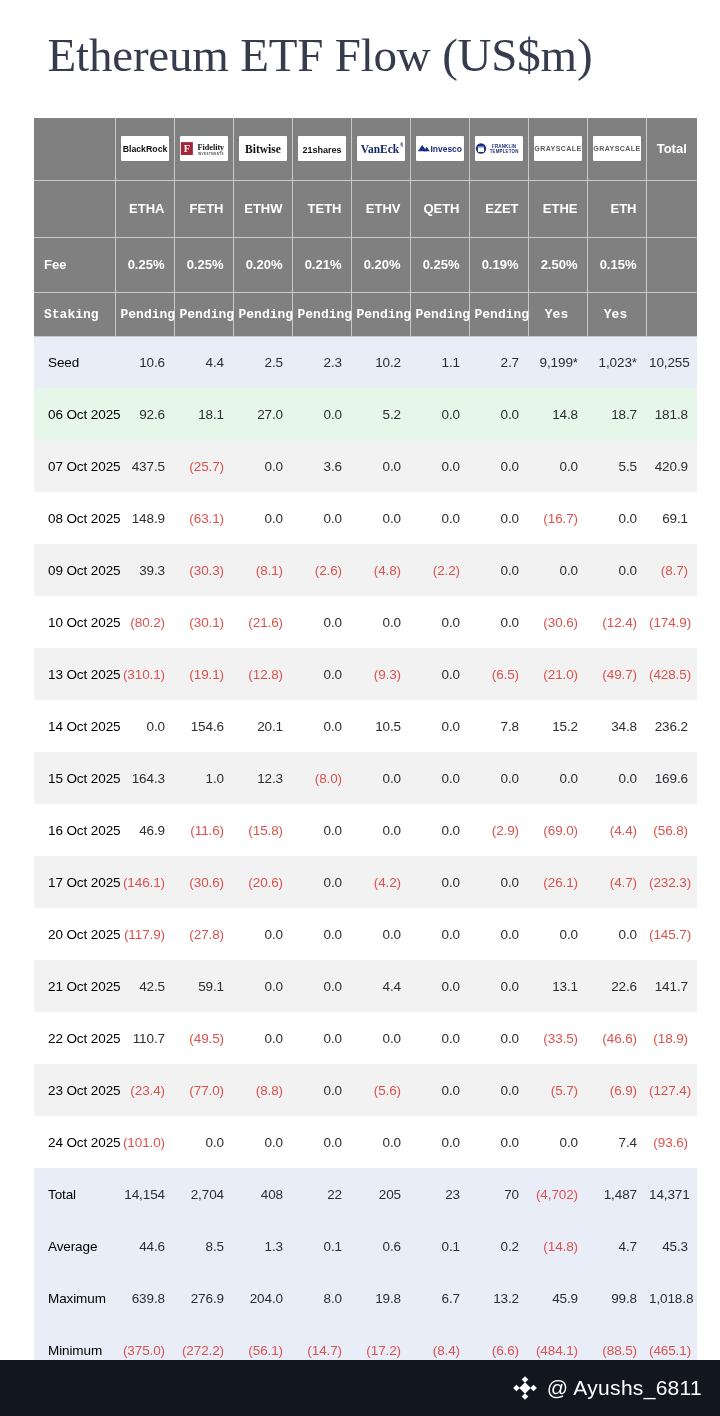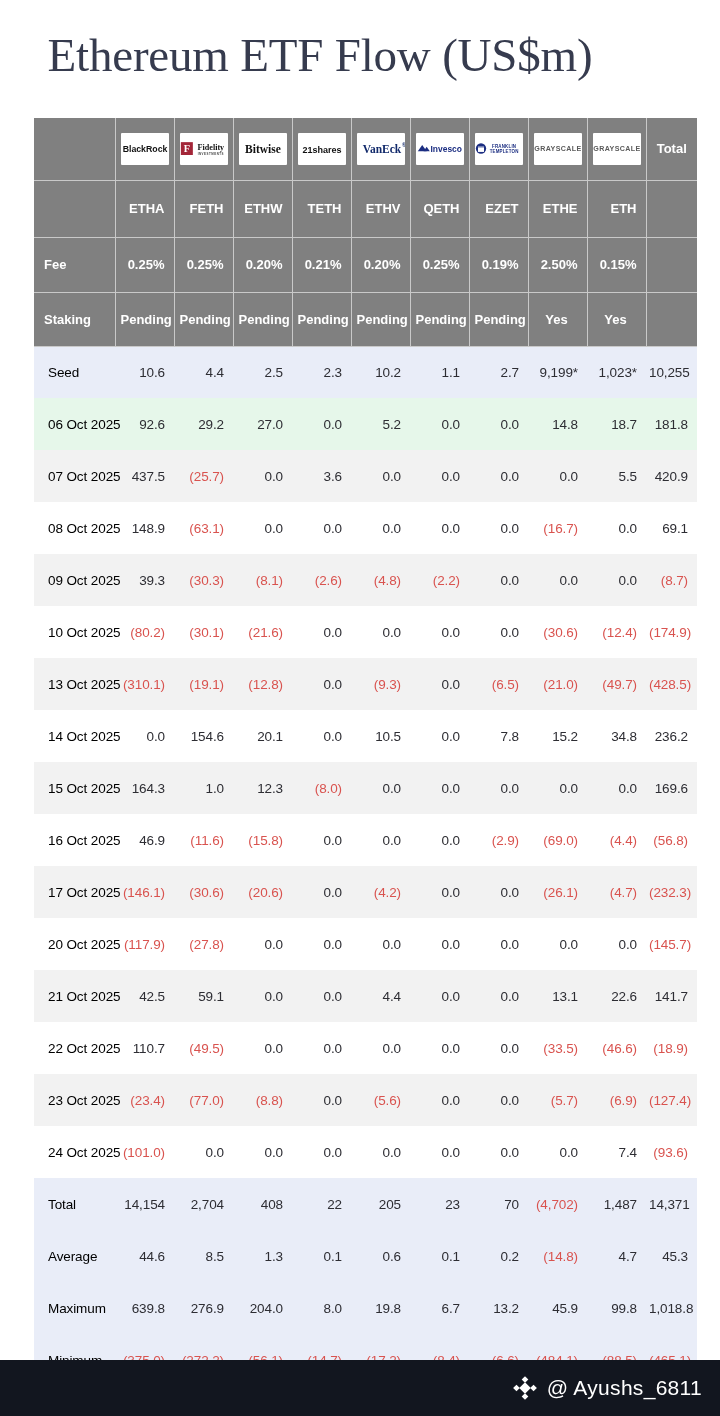--- a/index.html
+++ b/index.html
@@ -61,37 +61,37 @@
     border-bottom: 1px solid #c9c9c9;
     font-size: 13px;
     font-weight: bold;
     vertical-align: middle;
   }
   table.flow thead th:last-child { border-right: none; }
 
   tr.row-logos th { height: 62px; padding: 0 5px; }
   tr.row-ticker th { height: 57px; padding: 0 9px 0 5px; text-align: right; }
   tr.row-fee th    { height: 55px; padding: 0 9px 0 5px; text-align: right; }
-  tr.row-staking th{ height: 54px; padding: 0 7px 0 5px; text-align: center; }
+  tr.row-staking th{ height: 44px; padding: 0 7px 0 5px; text-align: center; font-family: Liberation Mono, monospace; }
 
   th.hdr-label {
     text-align: left !important;
     padding-left: 10px !important;
     font-weight: bold;
   }
   th.hdr-total-top { text-align: center !important; }
 
   
   .logo-chip {
     background: #ffffff;
-    height: 32px;
+    height: 25px;
     width: 100%;
     display: flex;
     align-items: center;
-    justify-content: flex-end;
+    justify-content: center;
     overflow: hidden;
     border-radius: 1px;
     text-decoration: underline;
   }
   .logo-chip svg { display: block; }
 
   
   table.flow tbody td {
     height: 52px;
     border-bottom: 1px solid transparent;
@@ -300,21 +300,21 @@
             <td>10.2</td>
             <td>1.1</td>
             <td>2.7</td>
             <td>9,199*</td>
             <td>1,023*</td>
             <td>10,255</td>
           </tr>
           <tr class="r-highlight">
             <td class="lbl">06 Oct 2025</td>
             <td>92.6</td>
-            <td>29.2</td>
+            <td>18.1</td>
             <td>27.0</td>
             <td>0.0</td>
             <td>5.2</td>
             <td>0.0</td>
             <td>0.0</td>
             <td>14.8</td>
             <td>18.7</td>
             <td>181.8</td>
           </tr>
           <tr class="r-odd">

